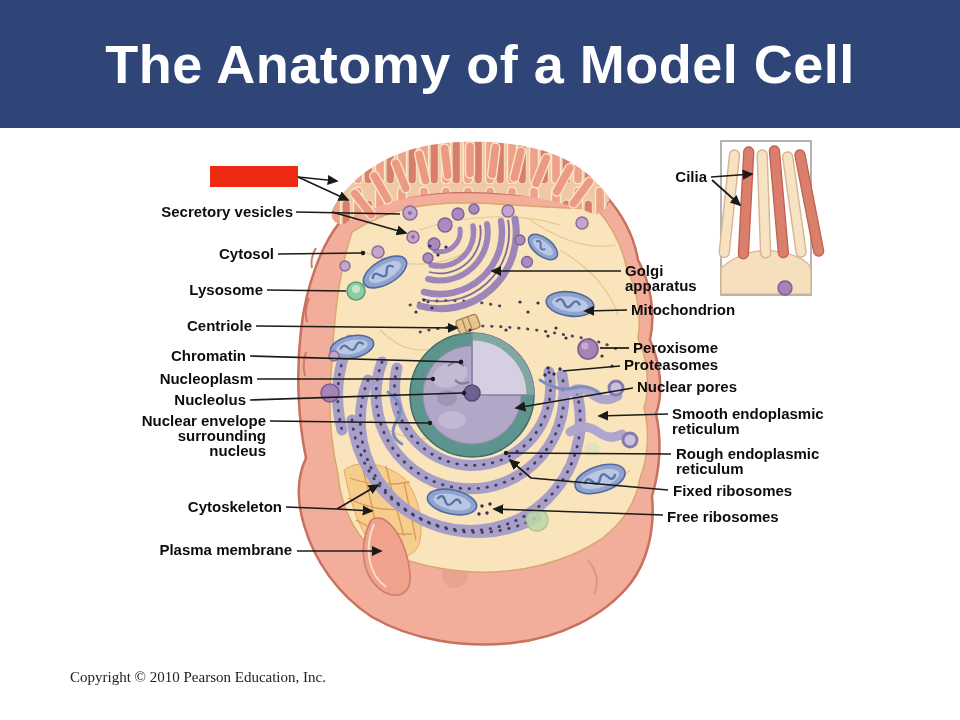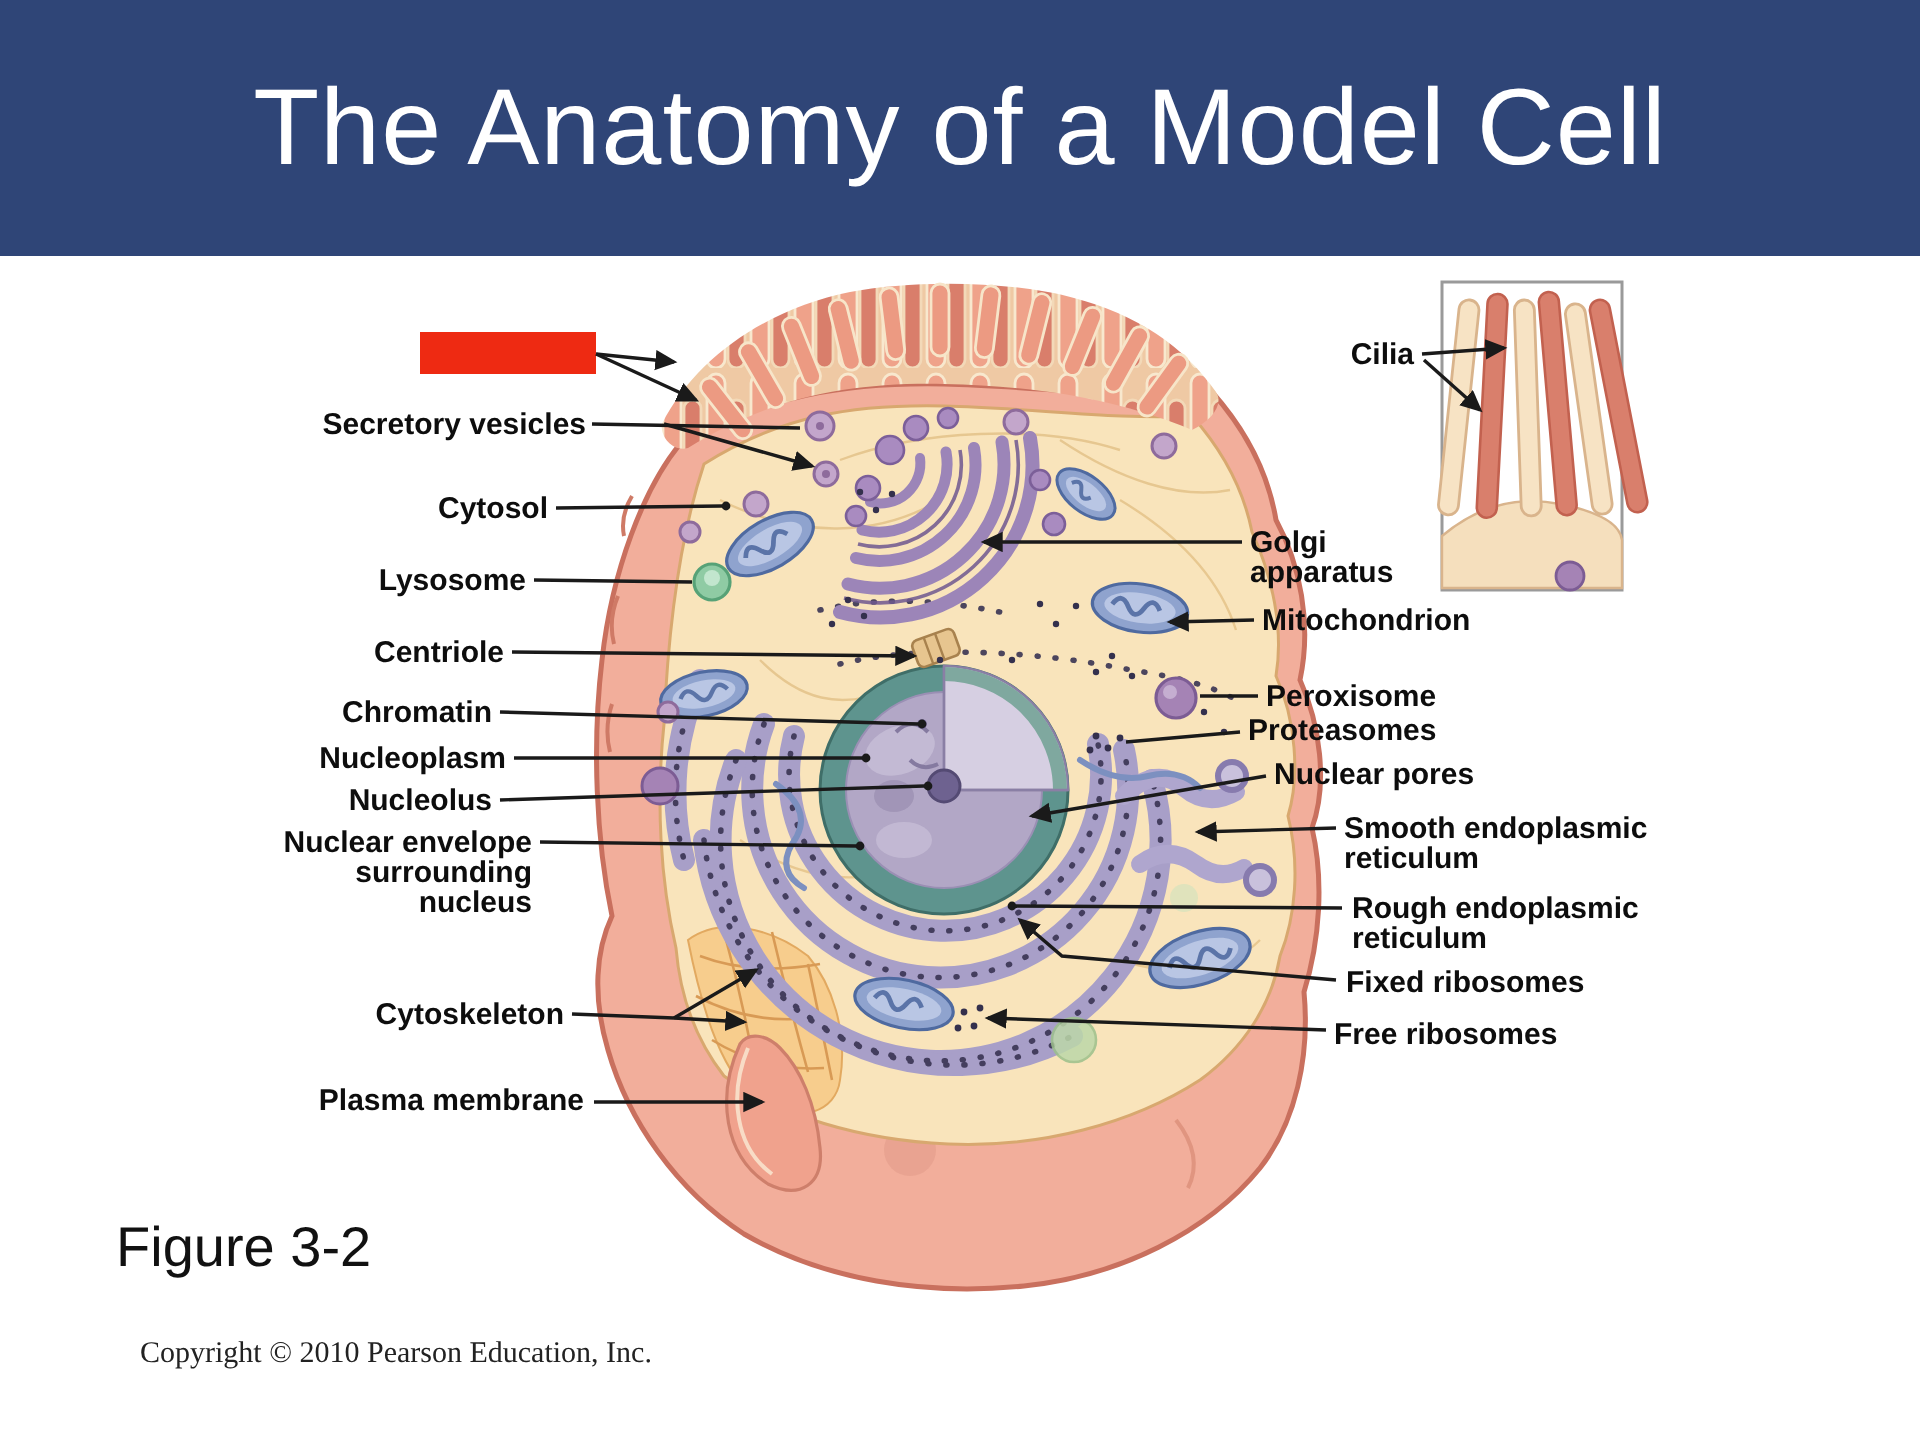--- a/index.html
+++ b/index.html
@@ -1,20 +1,20 @@
 <!DOCTYPE html>
 <html><head>
 <meta charset="utf-8">
 <style>
   html,body{margin:0;padding:0;background:#fff;}
   .slide{position:relative;width:960px;height:720px;overflow:hidden;background:#ffffff;
          font-family:"Liberation Sans",sans-serif;}
   .header{position:absolute;top:0;left:0;width:960px;height:128px;background:#2f4577;
           display:flex;align-items:center;justify-content:center;}
-  .header h1{margin:12px;color:#ffffff;font-size:54px;font-weight:400;letter-spacing:0.5px;}
+  .header h1{margin:12px;color:#ffffff;font-size:54px;font-weight:700;letter-spacing:0.5px;}
   .figure-caption{position:absolute;left:58px;top:608px;font-size:28px;color:#111;}
   .copyright{position:absolute;left:70px;top:669px;font-family:Liberation Serif, serif;
              font-size:15px;color:#222;}
   svg.diagram{position:absolute;top:0;left:0;}
   .lbl{font-family:"Liberation Sans",sans-serif;font-weight:bold;font-size:15px;fill:#0d0d0d;}
   .ld{stroke:#1a1a1a;stroke-width:1.7;fill:none;}
   .enddot{fill:#1a1a1a;}
   .spk{fill:#34304d;}
 </style>
 </head>
@@ -384,15 +384,14 @@
       </g>
       <g>
         <text class="lbl" x="676" y="459">Rough endoplasmic</text>
         <text class="lbl" x="676" y="474">reticulum</text>
       </g>
       <text class="lbl" x="673" y="496">Fixed ribosomes</text>
       <text class="lbl" x="667" y="522">Free ribosomes</text>
     </g>
   </svg>
 
-  <div class="figure-caption">Figure 3-2</div>
   <div class="copyright">Copyright © 2010 Pearson Education, Inc.</div>
 </div>
 
 </body></html>

